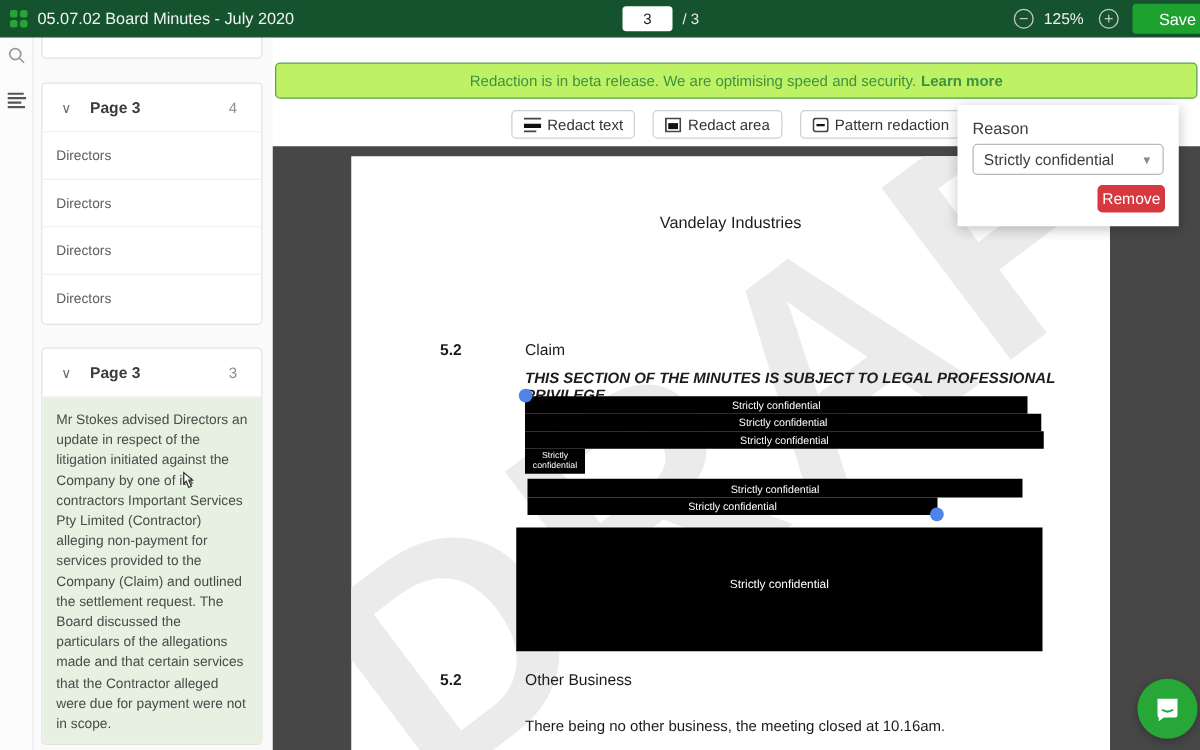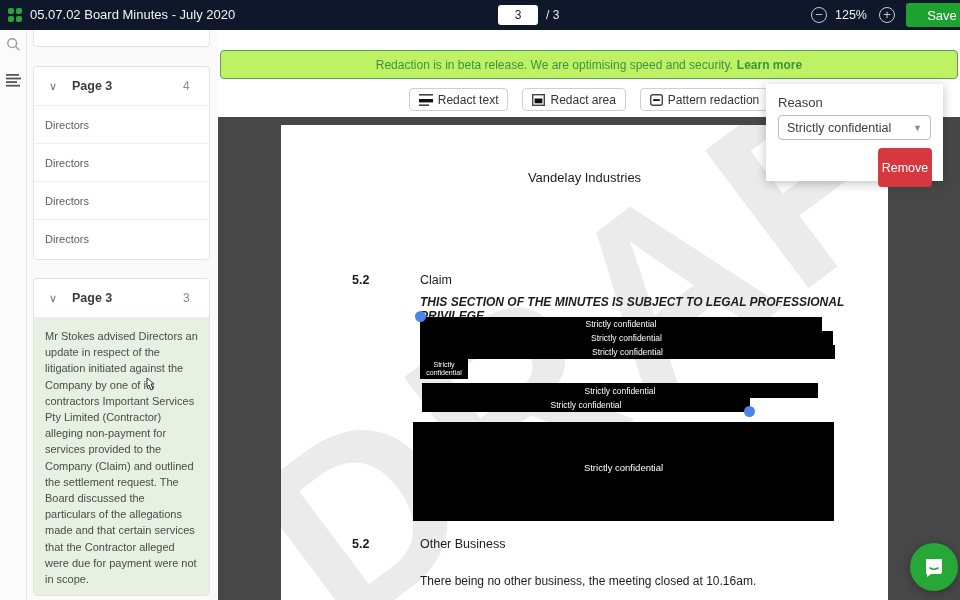--- a/index.html
+++ b/index.html
@@ -1,21 +1,21 @@
 <!DOCTYPE html>
 <html><head>
 <meta charset="utf-8">
 <style>
   * { margin:0; padding:0; box-sizing:border-box; }
   html,body { width:960px; height:600px; overflow:hidden; background:#fff;
     font-family:"Liberation Sans", sans-serif; }
 
   
   #topbar { position:absolute; left:0; top:0; width:960px; height:30px;
-    background:#0f172a; display:flex; align-items:center; z-index:60; }
+    background:#14532d; display:flex; align-items:center; z-index:60; }
   #logo { position:absolute; left:8px; top:8px; width:14px; height:14px;
     display:grid; grid-template-columns:6px 6px; grid-template-rows:6px 6px; gap:2px; }
   #logo span { background:#2ba336; border-radius:2px; display:block; }
   #doc-title { position:absolute; left:30px; top:0; height:30px; line-height:30px;
     color:#f2f3f4; font-size:13px; white-space:nowrap; }
   #page-box { position:absolute; left:498px; top:5px; width:40px; height:20px;
     background:#fff; border:none; border-radius:3px; text-align:center;
     font-size:12px; color:#222; font-family:"Liberation Sans",sans-serif; }
   #page-total { position:absolute; left:546px; top:0; height:30px; line-height:30px;
     color:#e8e9ea; font-size:12px; }
@@ -89,21 +89,21 @@
   #closing { left:139px; top:433px; font-size:12px;margin-top:16px; }
 
   
   #reason-pop { position:absolute; left:766px; top:84px; width:177px; height:97px;
     background:#fff; border-radius:0; box-shadow:0 2px 10px rgba(0,0,0,.25); z-index:70; }
   #reason-label { position:absolute; left:12px; top:11px; font-size:13px; color:#3d3d3d; }
   #reason-select { position:absolute; left:12px; top:31px; width:153px; height:25px;
     border:1px solid #b9b9b9; border-radius:4px; display:flex; align-items:center;
     padding:0 8px; font-size:12.5px; color:#3d3d3d; cursor:pointer; background:#fff; }
   #reason-caret { margin-left:auto; color:#8a8a8a; font-size:9px; }
-  #remove-btn { position:absolute; right:11px; top:64px; width:54px; height:39px;
+  #remove-btn { position:absolute; right:11px; top:64px; width:54px; height:22px;
     background:#d7373f; border:none; border-radius:4px; color:#fff; font-size:12.5px;
     cursor:pointer; font-family:"Liberation Sans",sans-serif; }
 
   
   #chat-btn { position:absolute; left:910px; top:543px; width:48px; height:48px;
     border-radius:50%; background:#27a737; z-index:80; cursor:pointer;
     display:flex; align-items:center; justify-content:center;
     box-shadow:0 2px 8px rgba(0,0,0,.3); }
 
   #cursor { position:absolute; left:143px; top:377px; z-index:90; pointer-events:none; }

